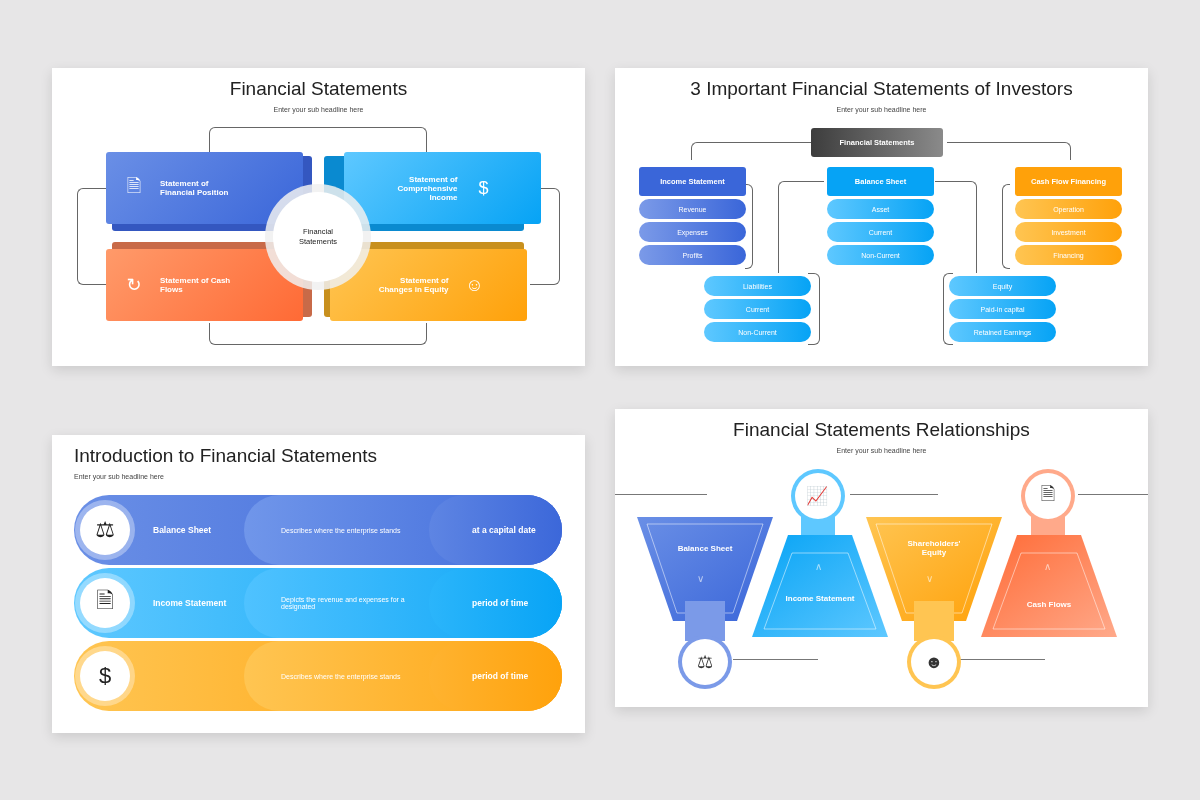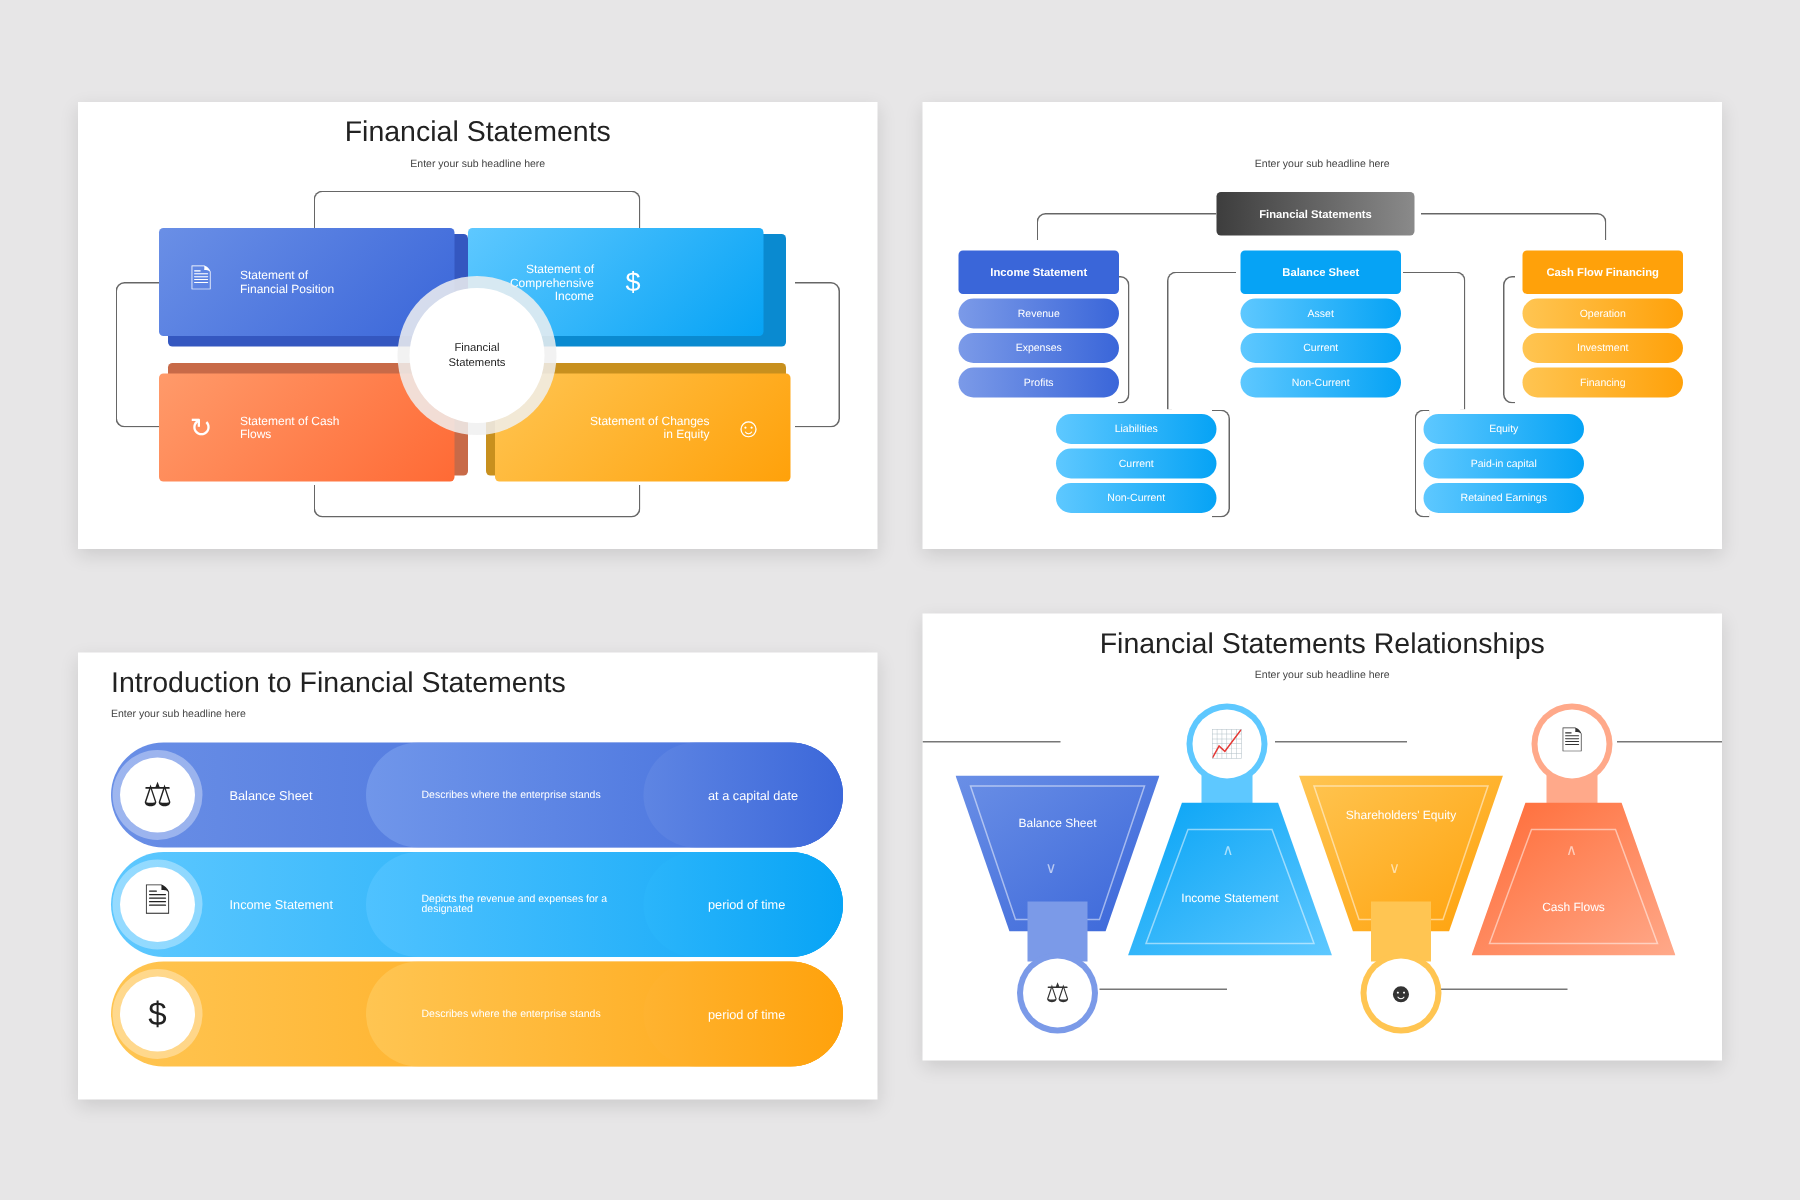--- a/index.html
+++ b/index.html
@@ -2,21 +2,21 @@
 <html><head>
 <meta charset="utf-8">
 <style>
 *{box-sizing:border-box;margin:0;padding:0}
 body{width:1200px;height:800px;background:#e7e6e7;font-family:"Liberation Sans",sans-serif;position:relative;overflow:hidden}
 .slide{position:absolute;width:533px;height:298px;background:#fff;box-shadow:0 4px 12px rgba(0,0,0,.12);overflow:hidden}
 .s1{left:52px;top:68px}.s2{left:615px;top:68px}.s3{left:52px;top:435px}.s4{left:615px;top:409px}
 .title{position:absolute;left:0;right:0;top:10px;text-align:center;font-size:19px;color:#222}
 .sub{position:absolute;left:0;right:0;top:38px;text-align:center;font-size:7px;color:#444}
 .abs{position:absolute}
-.wt{color:#fff;font-weight:normal;font-size:8px}
+.wt{color:#fff;font-weight:bold;font-size:8px}
 .line{position:absolute;border:1px solid #666}
 
 .q{position:absolute;width:197px;height:72px;border-radius:3px;display:flex;align-items:center;padding:0 14px;gap:12px}
 .q .ic{width:28px;height:28px;font-size:18px;color:#fff;display:flex;align-items:center;justify-content:center}
 .qb{background:linear-gradient(135deg,#6a8fe6,#3a66d9)}
 .qc{background:linear-gradient(135deg,#5ec8ff,#06a3f5)}
 .qo{background:linear-gradient(135deg,#ff9a6a,#ff6a35)}
 .qy{background:linear-gradient(135deg,#ffc552,#ffa10a)}
 .center{position:absolute;left:221px;top:124px;width:90px;height:90px;border-radius:50%;background:#fff;box-shadow:0 0 0 8px rgba(240,240,240,.85);display:flex;align-items:center;justify-content:center;text-align:center;font-size:7.5px;color:#222;line-height:1.4}
 
@@ -45,38 +45,39 @@
   <div class="line" style="left:25px;top:120px;width:30px;height:97px;border-right:none;border-radius:6px 0 0 6px"></div>
   <div class="line" style="left:478px;top:120px;width:30px;height:97px;border-left:none;border-radius:0 6px 6px 0"></div>
   <div class="abs" style="left:60px;top:88px;width:200px;height:75px;background:#3457c0;border-radius:3px"></div>
   <div class="abs" style="left:272px;top:88px;width:200px;height:75px;background:#0a8ad0;border-radius:3px"></div>
   <div class="abs" style="left:60px;top:174px;width:200px;height:75px;background:#c86a48;border-radius:3px"></div>
   <div class="abs" style="left:272px;top:174px;width:200px;height:75px;background:#c8901e;border-radius:3px"></div>
   <div class="q qb" style="left:54px;top:84px">
     <span class="ic">🗎</span>
     <span class="wt" style="width:70px">Statement of Financial Position</span>
   </div>
-  <div class="q qc" style="left:260px;top:84px;justify-content:flex-start">
+  <div class="q qc" style="left:292px;top:84px;justify-content:center">
     <span class="wt" style="width:70px;text-align:right">Statement of Comprehensive Income</span>
     <span class="ic">$</span>
   </div>
   <div class="q qo" style="left:54px;top:181px">
     <span class="ic">↻</span>
     <span class="wt" style="width:80px">Statement of Cash Flows</span>
   </div>
-  <div class="q qy" style="left:278px;top:181px;justify-content:flex-end">
+  <div class="q qy" style="left:278px;top:181px;justify-content:center">
     <span class="wt" style="width:80px;text-align:right">Statement of Changes in Equity</span>
     <span class="ic">☺</span>
   </div>
   <div class="center">
       <span style="width:50px">Financial Statements</span>
     </div>
 </div>
 
 <div class="slide s2">
+  <div class="title">3 Important Financial Statements of Investors</div>
   <div class="sub">Enter your sub headline here</div>
   <div class="line" style="left:76px;top:74px;width:120px;height:18px;border-bottom:none;border-right:none;border-radius:6px 0 0 0"></div>
   <div class="line" style="left:332px;top:74px;width:124px;height:18px;border-bottom:none;border-left:none;border-radius:0 6px 0 0"></div>
   <div class="line" style="left:130px;top:116px;width:8px;height:85px;border-left:none;border-radius:0 6px 6px 0"></div>
   <div class="line" style="left:163px;top:113px;width:46px;height:92px;border-right:none;border-bottom:none;border-radius:6px 0 0 0"></div>
   <div class="line" style="left:193px;top:205px;width:12px;height:72px;border-left:none;border-radius:0 6px 6px 0"></div>
   <div class="line" style="left:320px;top:113px;width:42px;height:92px;border-left:none;border-bottom:none;border-radius:0 6px 0 0"></div>
   <div class="line" style="left:328px;top:205px;width:10px;height:72px;border-right:none;border-radius:6px 0 0 6px"></div>
   <div class="line" style="left:387px;top:116px;width:8px;height:85px;border-right:none;border-radius:6px 0 0 6px"></div>
   <div class="box" style="left:196px;top:60px;width:132px;background:linear-gradient(90deg,#3d3d3d,#8a8a8a)">

